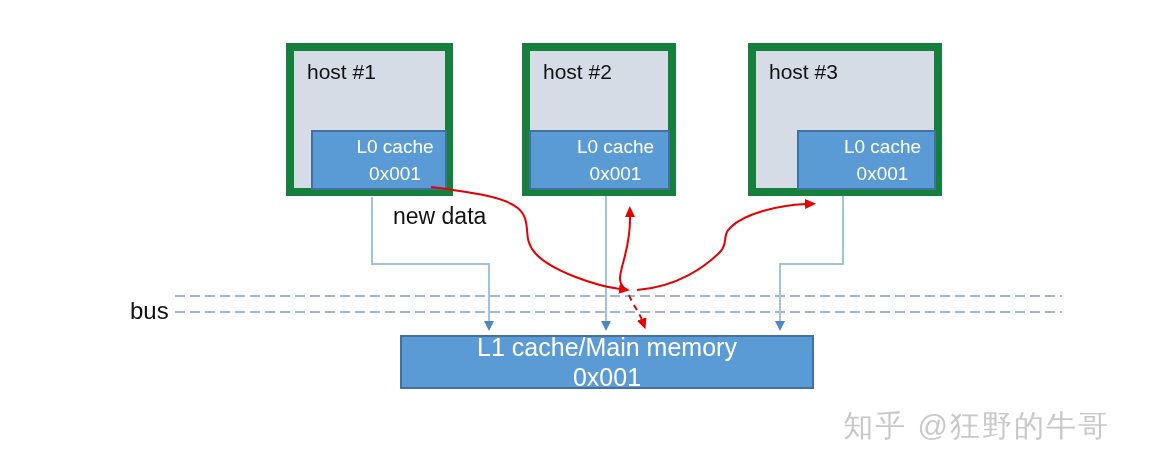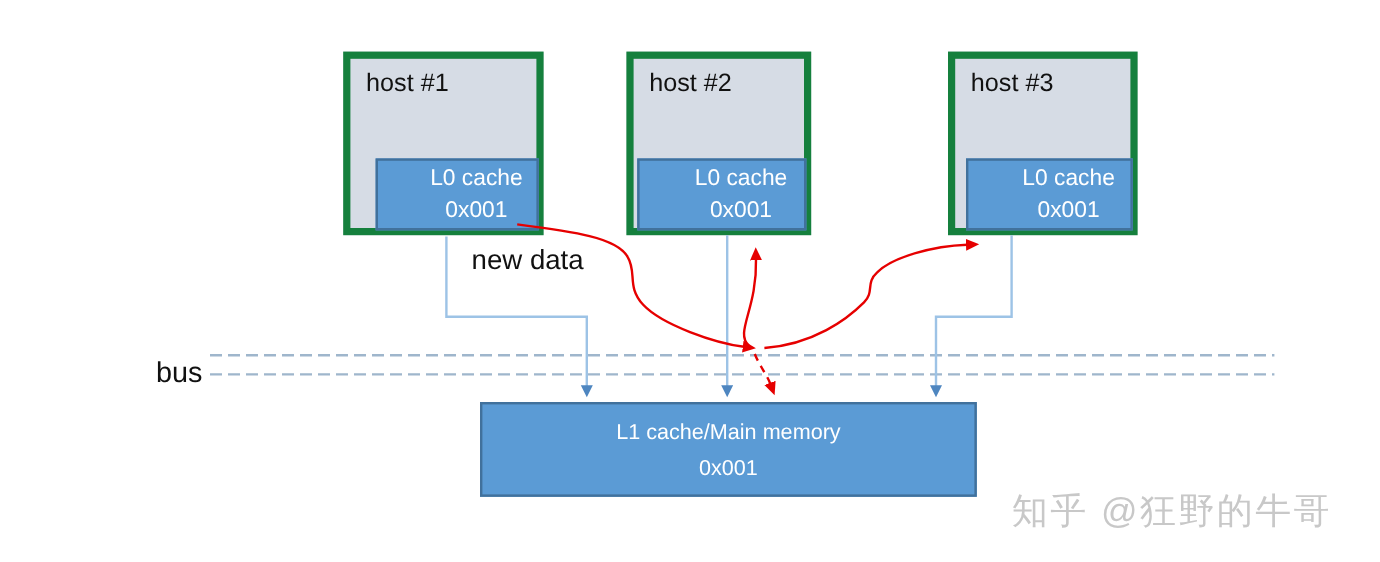--- a/index.html
+++ b/index.html
@@ -2,42 +2,42 @@
 <html><head>
 <meta charset="utf-8">
 <style>
   html,body{margin:0;padding:0;background:#ffffff;}
   #canvas{
     position:relative;width:1150px;height:468px;background:#ffffff;overflow:hidden;
     font-family:"Liberation Sans","DejaVu Sans",sans-serif;color:#1f1f1f;
   }
   .host-box{
     position:absolute;top:43px;height:153px;background:#d6dce5;
-    border:6px solid #15803d;box-sizing:border-box;
+    border:8px solid #15803d;box-sizing:border-box;
   }
   .host-label{
     position:absolute;top:9px;left:13px;font-size:21px;color:#111;white-space:nowrap;
   }
   .cache-box{
     position:absolute;right:-2px;bottom:-2px;height:60px;background:#5b9bd5;
     border:2px solid #41719c;box-sizing:border-box;
     display:flex;flex-direction:column;justify-content:center;align-items:center;
     color:#ffffff;font-size:19px;line-height:27px;text-align:center;padding-left:32px;
   }
   #host1{left:286px;width:167px;}
   #host2{left:522px;width:154px;}
-  #host3{left:790px;width:158px;}
+  #host3{left:748px;width:194px;}
   #host1 .cache-box{width:136px;}
   #host2 .cache-box{width:141px;}
   #host3 .cache-box{width:139px;}
   #memory-box{
-    position:absolute;left:400px;top:335px;width:414px;height:79px;
+    position:absolute;left:400px;top:335px;width:414px;height:54px;
     background:#5b9bd5;border:2px solid #41719c;box-sizing:border-box;
     display:flex;flex-direction:column;justify-content:center;align-items:center;
-    color:#ffffff;font-size:18px;line-height:30px;text-align:center;
+    color:#ffffff;font-size:25px;line-height:30px;text-align:center;
   }
   #new-data-label{position:absolute;left:393px;top:203px;font-size:23px;color:#111;white-space:nowrap;}
   #bus-label{position:absolute;left:102px;top:297px;font-size:24px;color:#111;margin-left:28px;}
   #overlay{position:absolute;left:0;top:0;z-index:5;pointer-events:none;}
   #watermark{
     position:absolute;right:40px;top:406px;z-index:6;font-size:30px;letter-spacing:2px;
     color:#c8c8c8;white-space:nowrap;
   }
 </style>
 </head>

